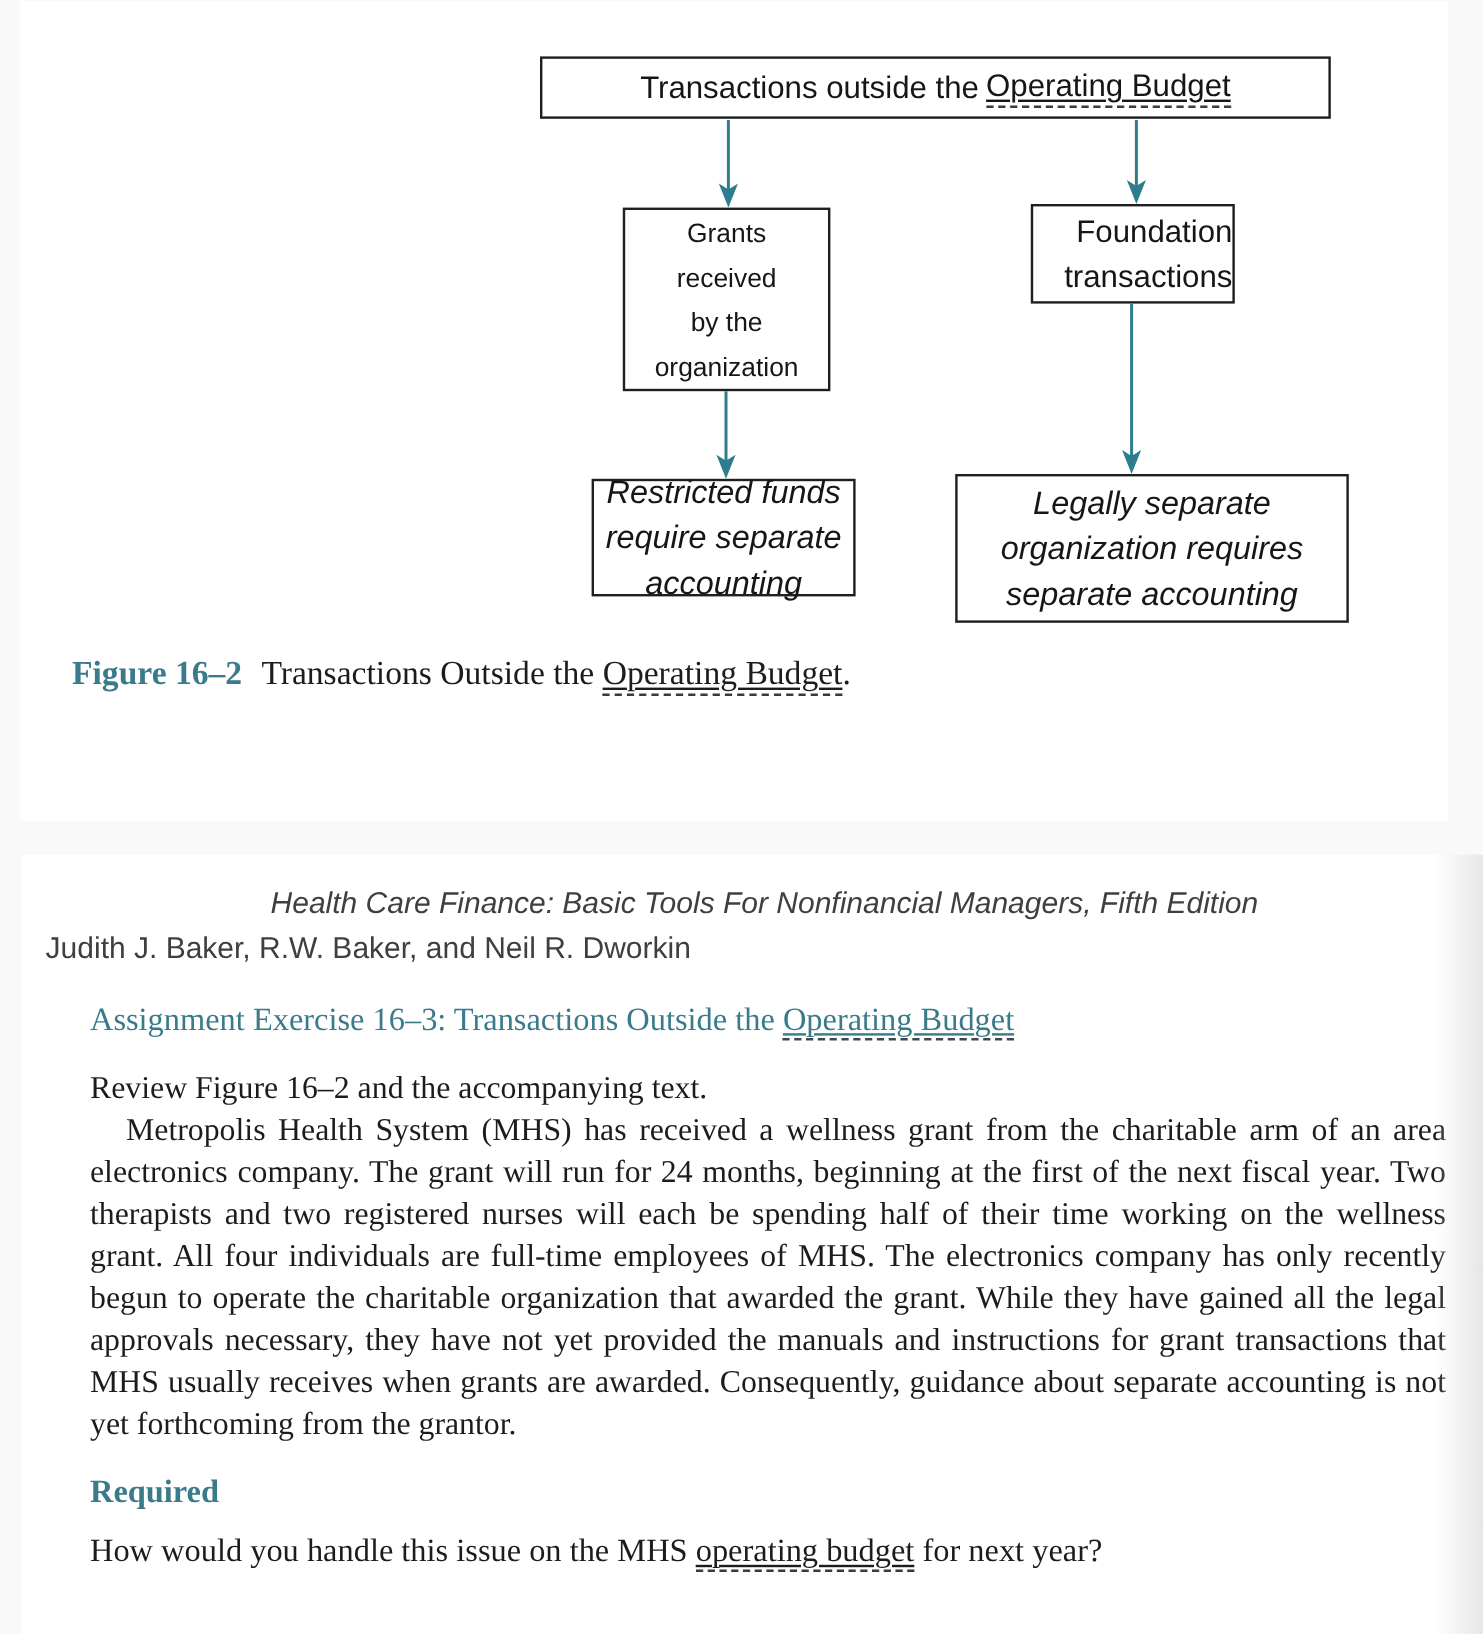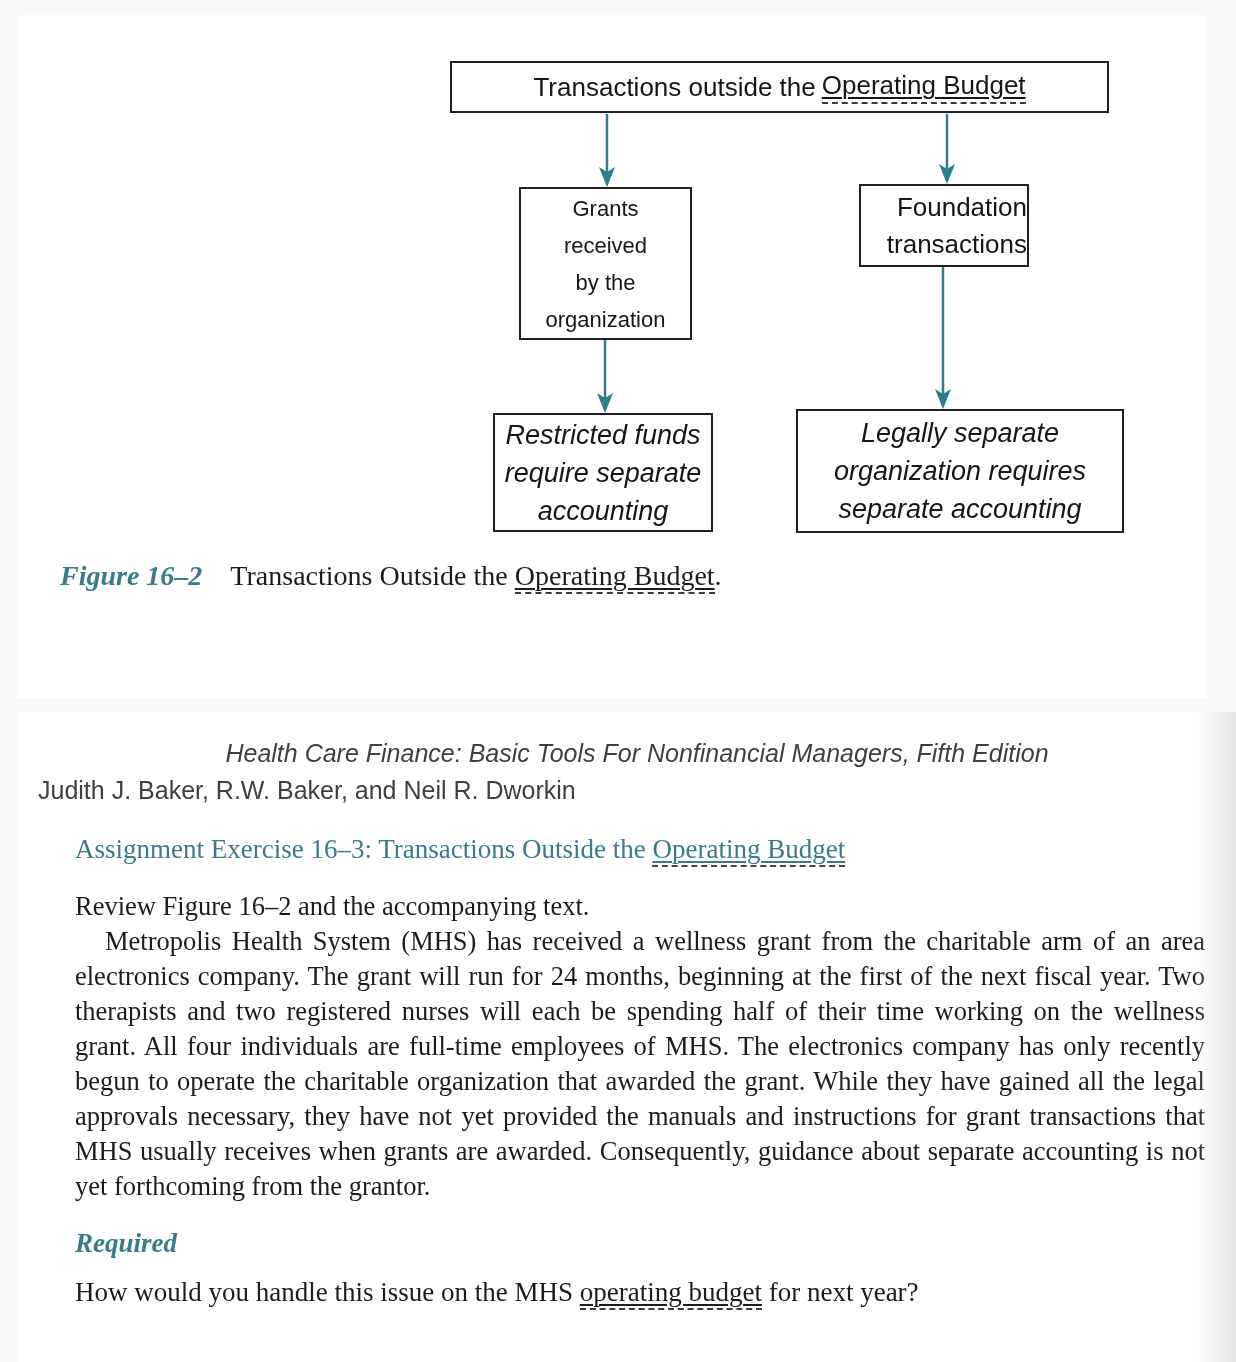--- a/index.html
+++ b/index.html
@@ -10,53 +10,53 @@
     --text:#1c1c1c;
     --muted:#3f3f3f;
     --border:#1f1f1f;
   }
   *{margin:0;padding:0;box-sizing:border-box;}
   html,body{width:1236px;height:1362px;}
   body{background:var(--page-bg);font-family:"Liberation Serif",serif;color:var(--text);overflow:hidden;}
   .stage{position:relative;width:1236px;height:1362px;}
 
   
-  .figure-panel{position:absolute;left:17px;top:15px;width:1190px;height:683px;background:var(--panel-bg);}
+  .figure-panel{position:absolute;left:17px;top:1px;width:1190px;height:683px;background:var(--panel-bg);}
   .dbox{position:absolute;border:2px solid var(--border);background:#fff;display:flex;flex-direction:column;align-items:center;justify-content:center;text-align:center;font-family:"Liberation Sans",sans-serif;color:#161616;}
   .dbox-root{left:433px;top:46px;width:659px;height:52px;font-size:26px;flex-direction:row;}
   .dbox-grants{left:502px;top:172px;width:173px;height:153px;font-size:22px;line-height:37px;}
   .dbox-foundation{left:842px;top:169px;width:170px;height:83px;font-size:26px;line-height:37px;align-items:flex-end;}
   .dbox-italic{font-style:italic;font-size:27px;line-height:38px;}
-  .dbox-restricted{left:476px;top:398px;width:220px;height:119px;}
+  .dbox-restricted{left:476px;top:398px;width:220px;height:98px;}
   .dbox-legally{left:779px;top:394px;width:328px;height:124px;}
   .arrows{position:absolute;left:0;top:0;width:1190px;height:683px;pointer-events:none;}
   .arrow-line{stroke:var(--arrow);stroke-width:2.5;}
   .arrow-head{fill:var(--arrow);}
 
   .term{text-decoration:underline;text-decoration-thickness:1.5px;text-underline-offset:3px;border-bottom:2px dashed #3a3a3a;padding-bottom:1px;}
   .dbox-root .term{margin-left:6px;}
 
   .fig-caption{position:absolute;left:43px;top:545px;font-size:28px;white-space:nowrap;}
-  .fig-caption .fig-label{color:var(--accent);font-weight:bold;margin-right:28px;font-style:italic;}
+  .fig-caption .fig-label{color:var(--accent);font-weight:bold;margin-right:16px;}
 
   
   .text-panel{position:absolute;left:18px;top:712px;width:1218px;height:650px;background:var(--panel-bg);}
   .text-panel::after{content:"";position:absolute;top:0;right:0;width:40px;height:100%;
     background:linear-gradient(to right, rgba(230,230,230,0), #e6e6e6);pointer-events:none;}
   .book-info{margin:23px 0 0 20px;font-family:"Liberation Sans",sans-serif;font-size:25px;line-height:37px;color:var(--muted);}
   .book-title{font-style:italic;text-align:center;}
   .cursor{display:inline-block;width:2px;height:29px;background:#0a0a0a;vertical-align:-5px;margin:0 0 0 -2px;}
 
   .exercise-heading{margin:25px 0 0 57px;font-size:27px;font-weight:normal;color:var(--accent);}
   .exercise-heading .term{border-bottom-color:#3c4a4e;}
 
   .body-copy{margin:24px 0 16px 57px;width:1130px;font-size:26.5px;line-height:35px;text-align:justify;color:var(--text);}
   .body-copy p.indent{text-indent:30px;}
 
-  .required-label{margin:24px 0 0 57px;font-size:27px;font-weight:bold;font-style:italic;color:var(--accent);}
+  .required-label{margin:24px 0 0 57px;font-size:27px;font-weight:bold;color:var(--accent);}
   .question-line{margin:18px 0 0 57px;font-size:27px;color:var(--text);}
 </style>
 </head>
 <body>
 
 <div class="stage">
 
   <div class="figure-panel">
 
     <svg class="arrows" viewBox="0 0 1190 683" xmlns="http://www.w3.org/2000/svg">

